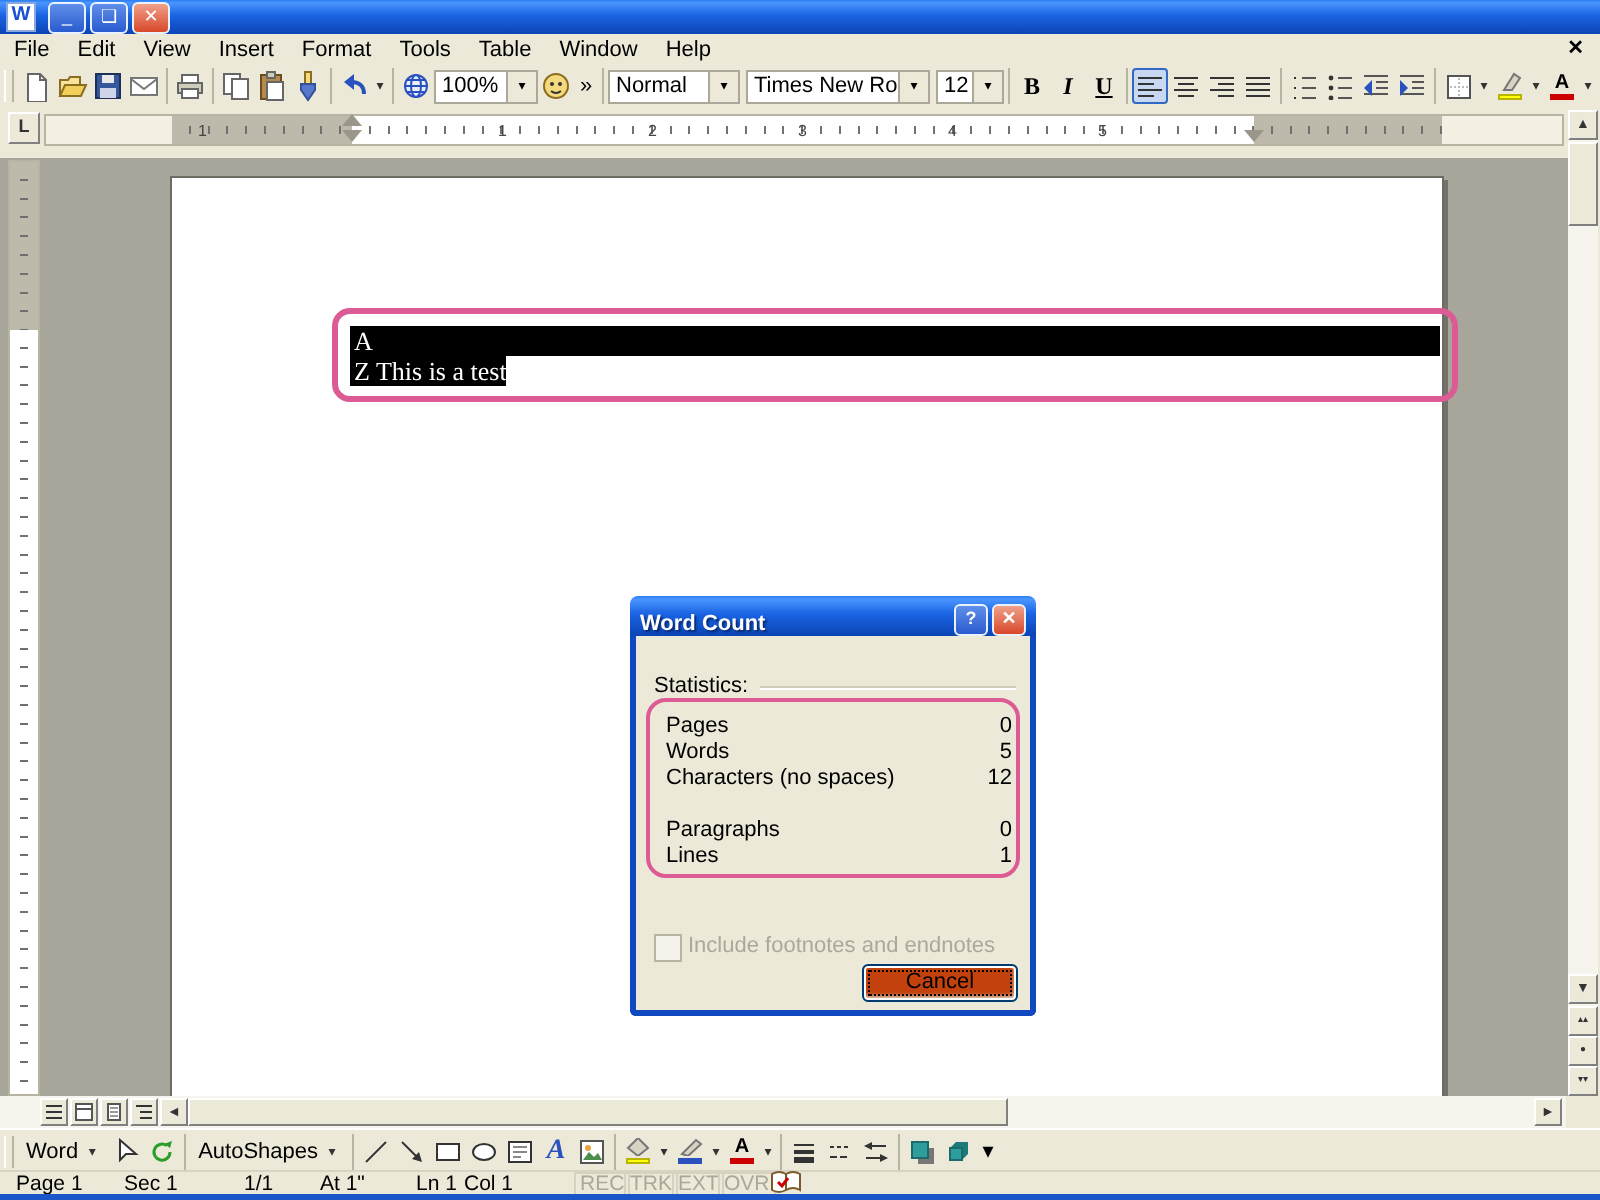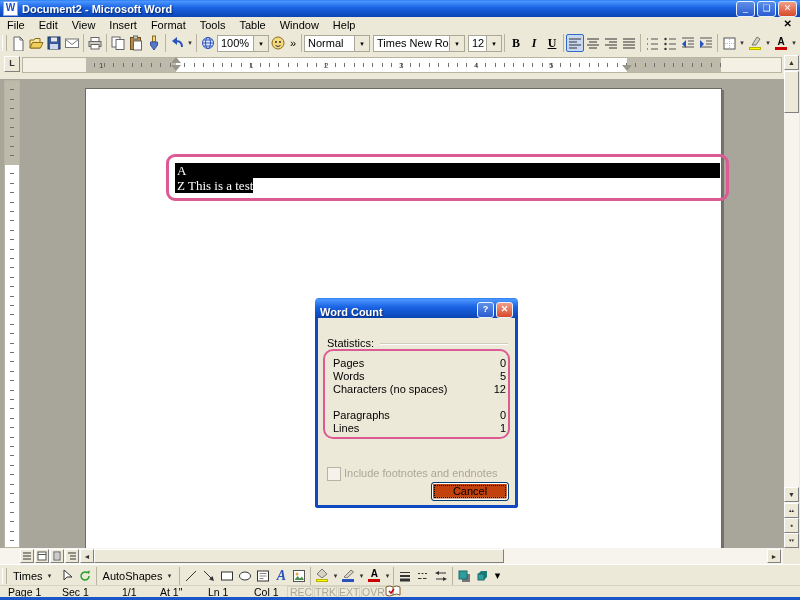--- a/index.html
+++ b/index.html
@@ -113,21 +113,20 @@
   #cancelbtn .focusrect{position:absolute;left:2px;top:2px;right:2px;bottom:2px;border:1px dotted #000;}
   svg{display:block;}
 </style>
 </head>
 <body>
 
 <div id="win">
 
   <div id="titlebar">
     <div class="ticon">W</div>
-    <div class="ttext">Document2 - Microsoft Word</div>
     <div class="winbtn">_</div>
     <div class="winbtn">❏</div>
     <div class="winbtn close">✕</div>
   </div>
 
   <div id="menubar">
     <span class="menuitem">File</span>
     <span class="menuitem">Edit</span>
     <span class="menuitem">View</span>
     <span class="menuitem">Insert</span>
@@ -418,21 +417,21 @@
     </div>
     <div id="hthumb"></div>
     <div class="viewbtn" style="left:767px;">
       <span style="font-size:7px;color:#333;">►</span>
     </div>
   </div>
 
   <div id="drawbar">
     <div class="grip"></div>
     <div class="dtext">
-      <span>Times</span>
+      <span>Word</span>
       <span class="ddarrow">▾</span>
     </div>
     <div class="tbtn">
       <svg width="14" height="14">
           <path d="M4 1v10l3-3h5z" fill="#fff" stroke="#333"></path>
         </svg>
     </div>
     <div class="tbtn">
       <svg width="14" height="14">
           <path d="M11 7a4 4 0 1 1-1.7-3.2" fill="none" stroke="#2a9d2a" stroke-width="1.5"></path>
@@ -539,21 +538,21 @@
     </div>
     <div class="tbtn narrow">▾</div>
   </div>
 
   <div id="statusbar">
     <span class="stitem" style="left:8px;">Page 1</span>
     <span class="stitem" style="left:62px;">Sec 1</span>
     <span class="stitem" style="left:122px;">1/1</span>
     <span class="stitem" style="left:160px;">At 1"</span>
     <span class="stitem" style="left:208px;">Ln 1</span>
-    <span class="stitem" style="left:254px;">Col 1</span>
+    <span class="stitem" style="left:232px;">Col 1</span>
     <span class="smode" style="left:287px;">REC</span>
     <span class="smode" style="left:312px;">TRK</span>
     <span class="smode" style="left:336px;">EXT</span>
     <span class="smode" style="left:359px;">OVR</span>
     <span class="stitem" style="left:385px;top:-1px;">
       <svg width="16" height="12">
           <path d="M1 2q3.5-2 7 0q3.5-2 7 0v8q-3.5-2-7 0q-3.5 2-7 0z" fill="#fff" stroke="#7a5a2a"></path>
           <path d="M8 2v8" stroke="#7a5a2a"></path>
           <path d="M4 6l2 2 3-4" fill="none" stroke="#c00" stroke-width="1.5"></path>
         </svg>

